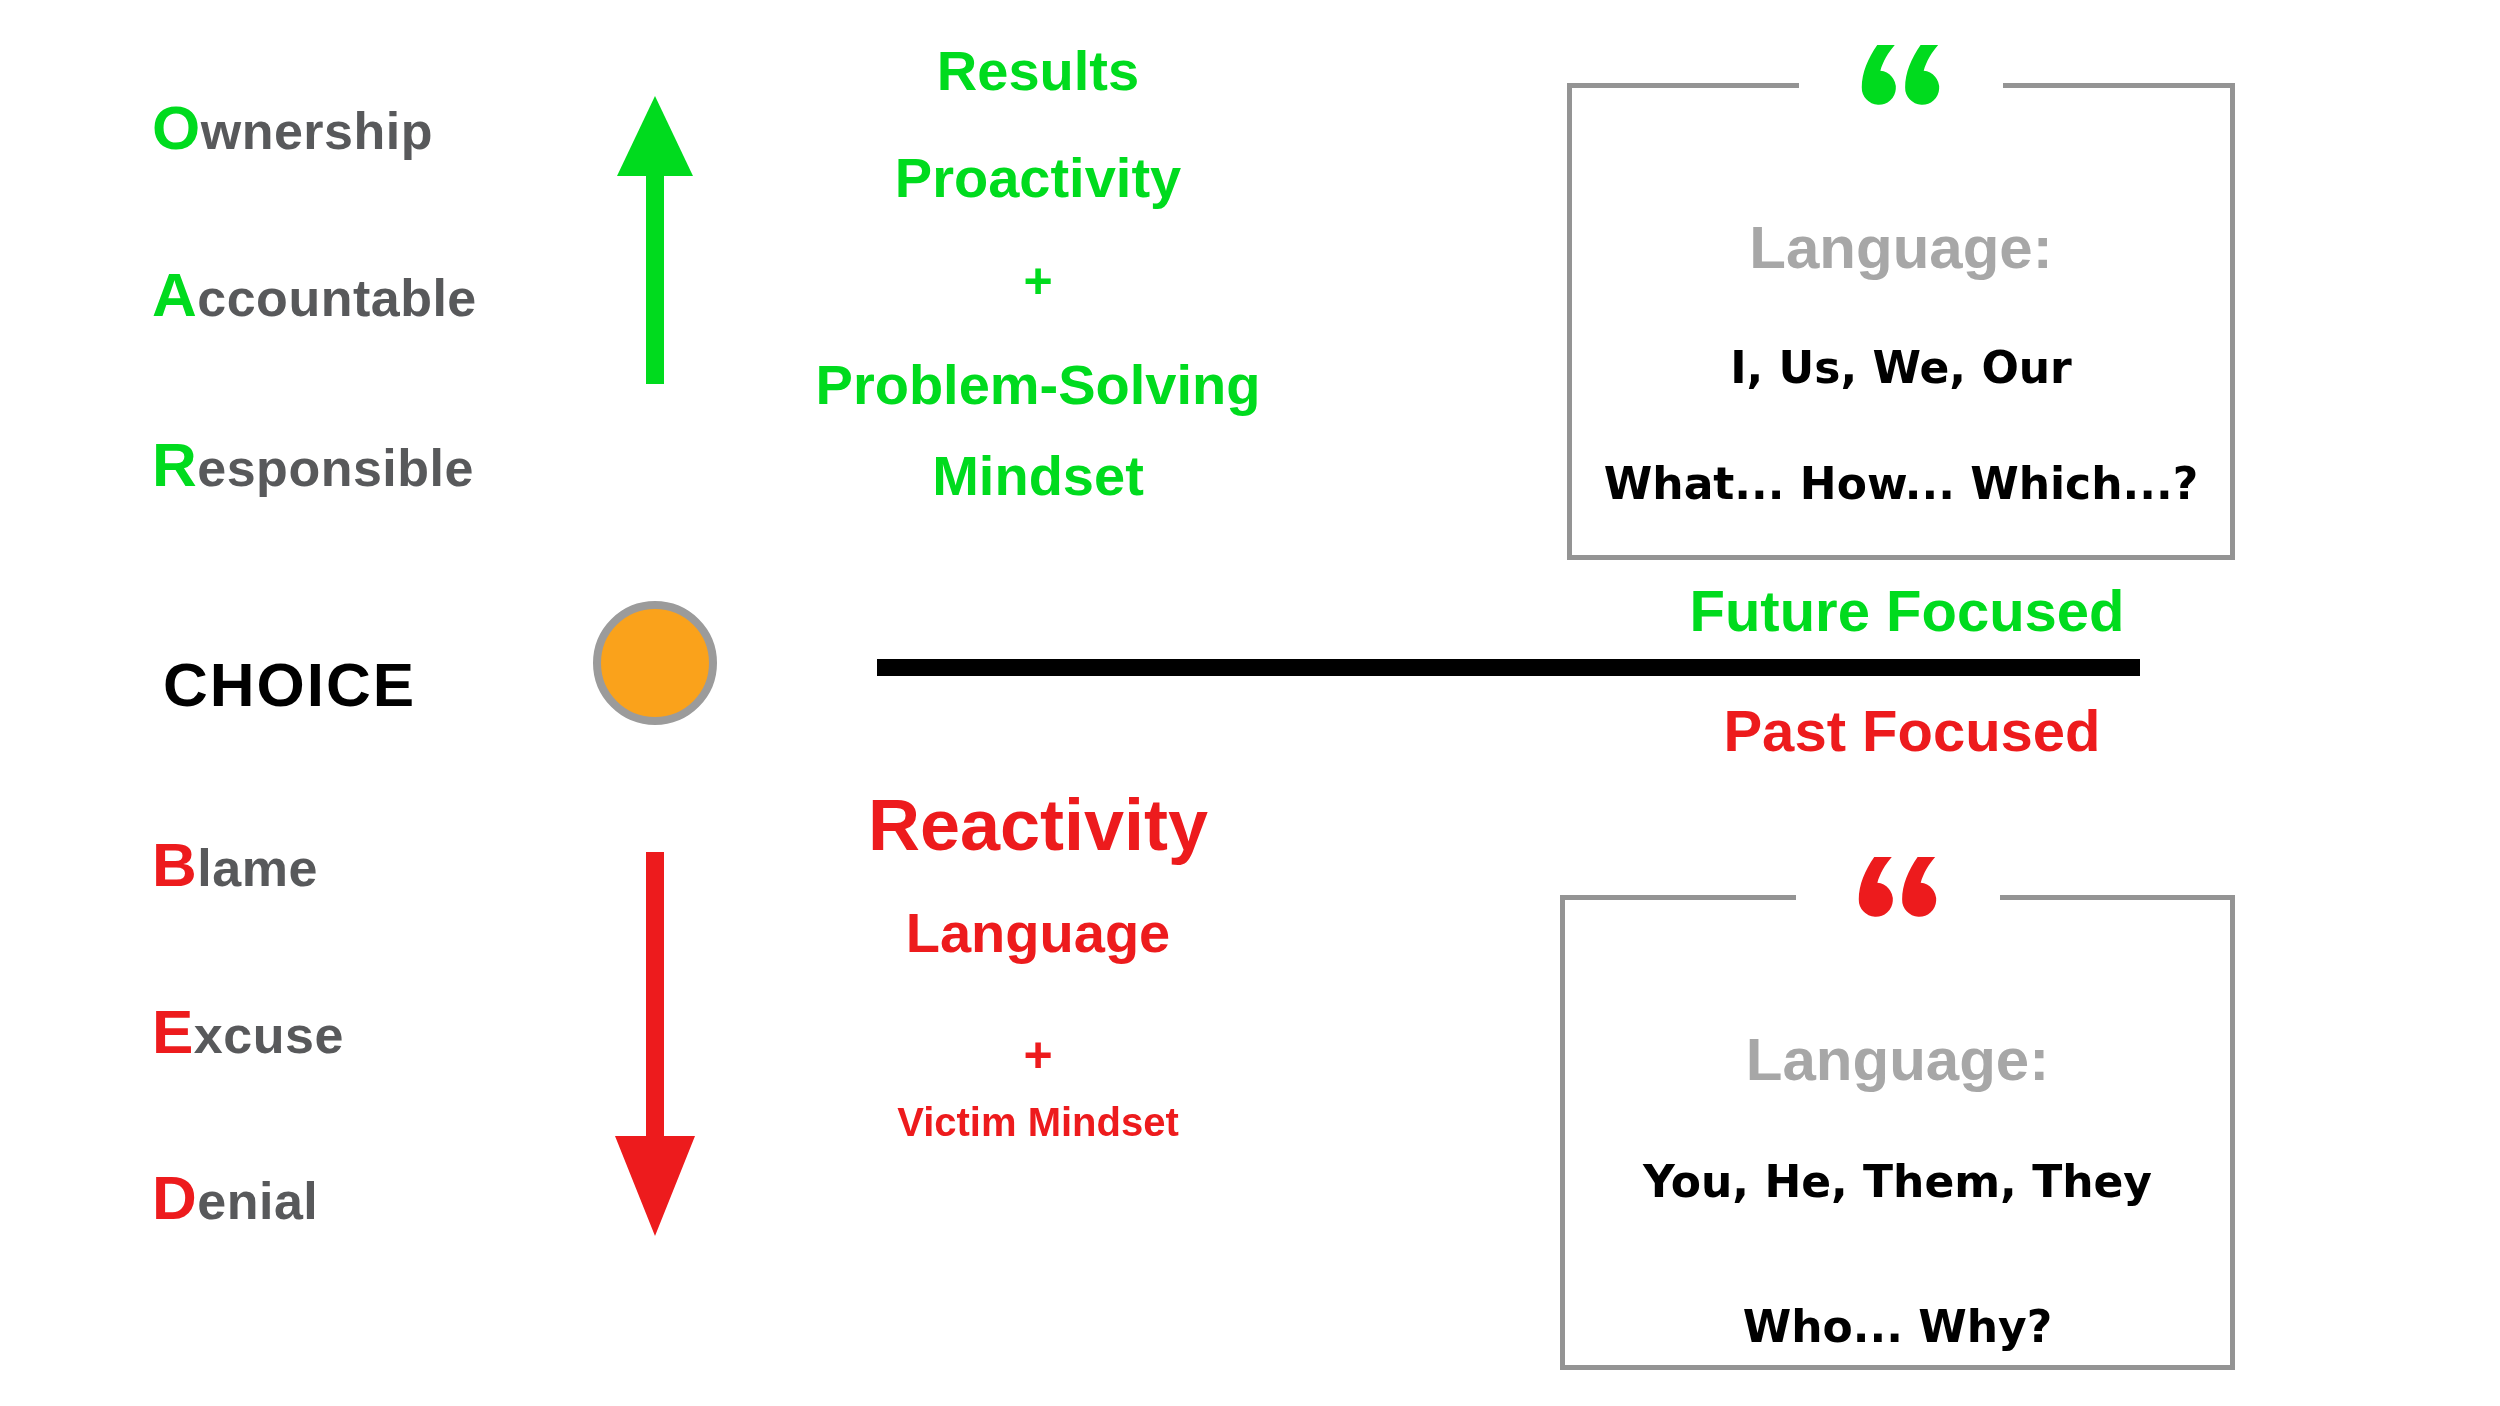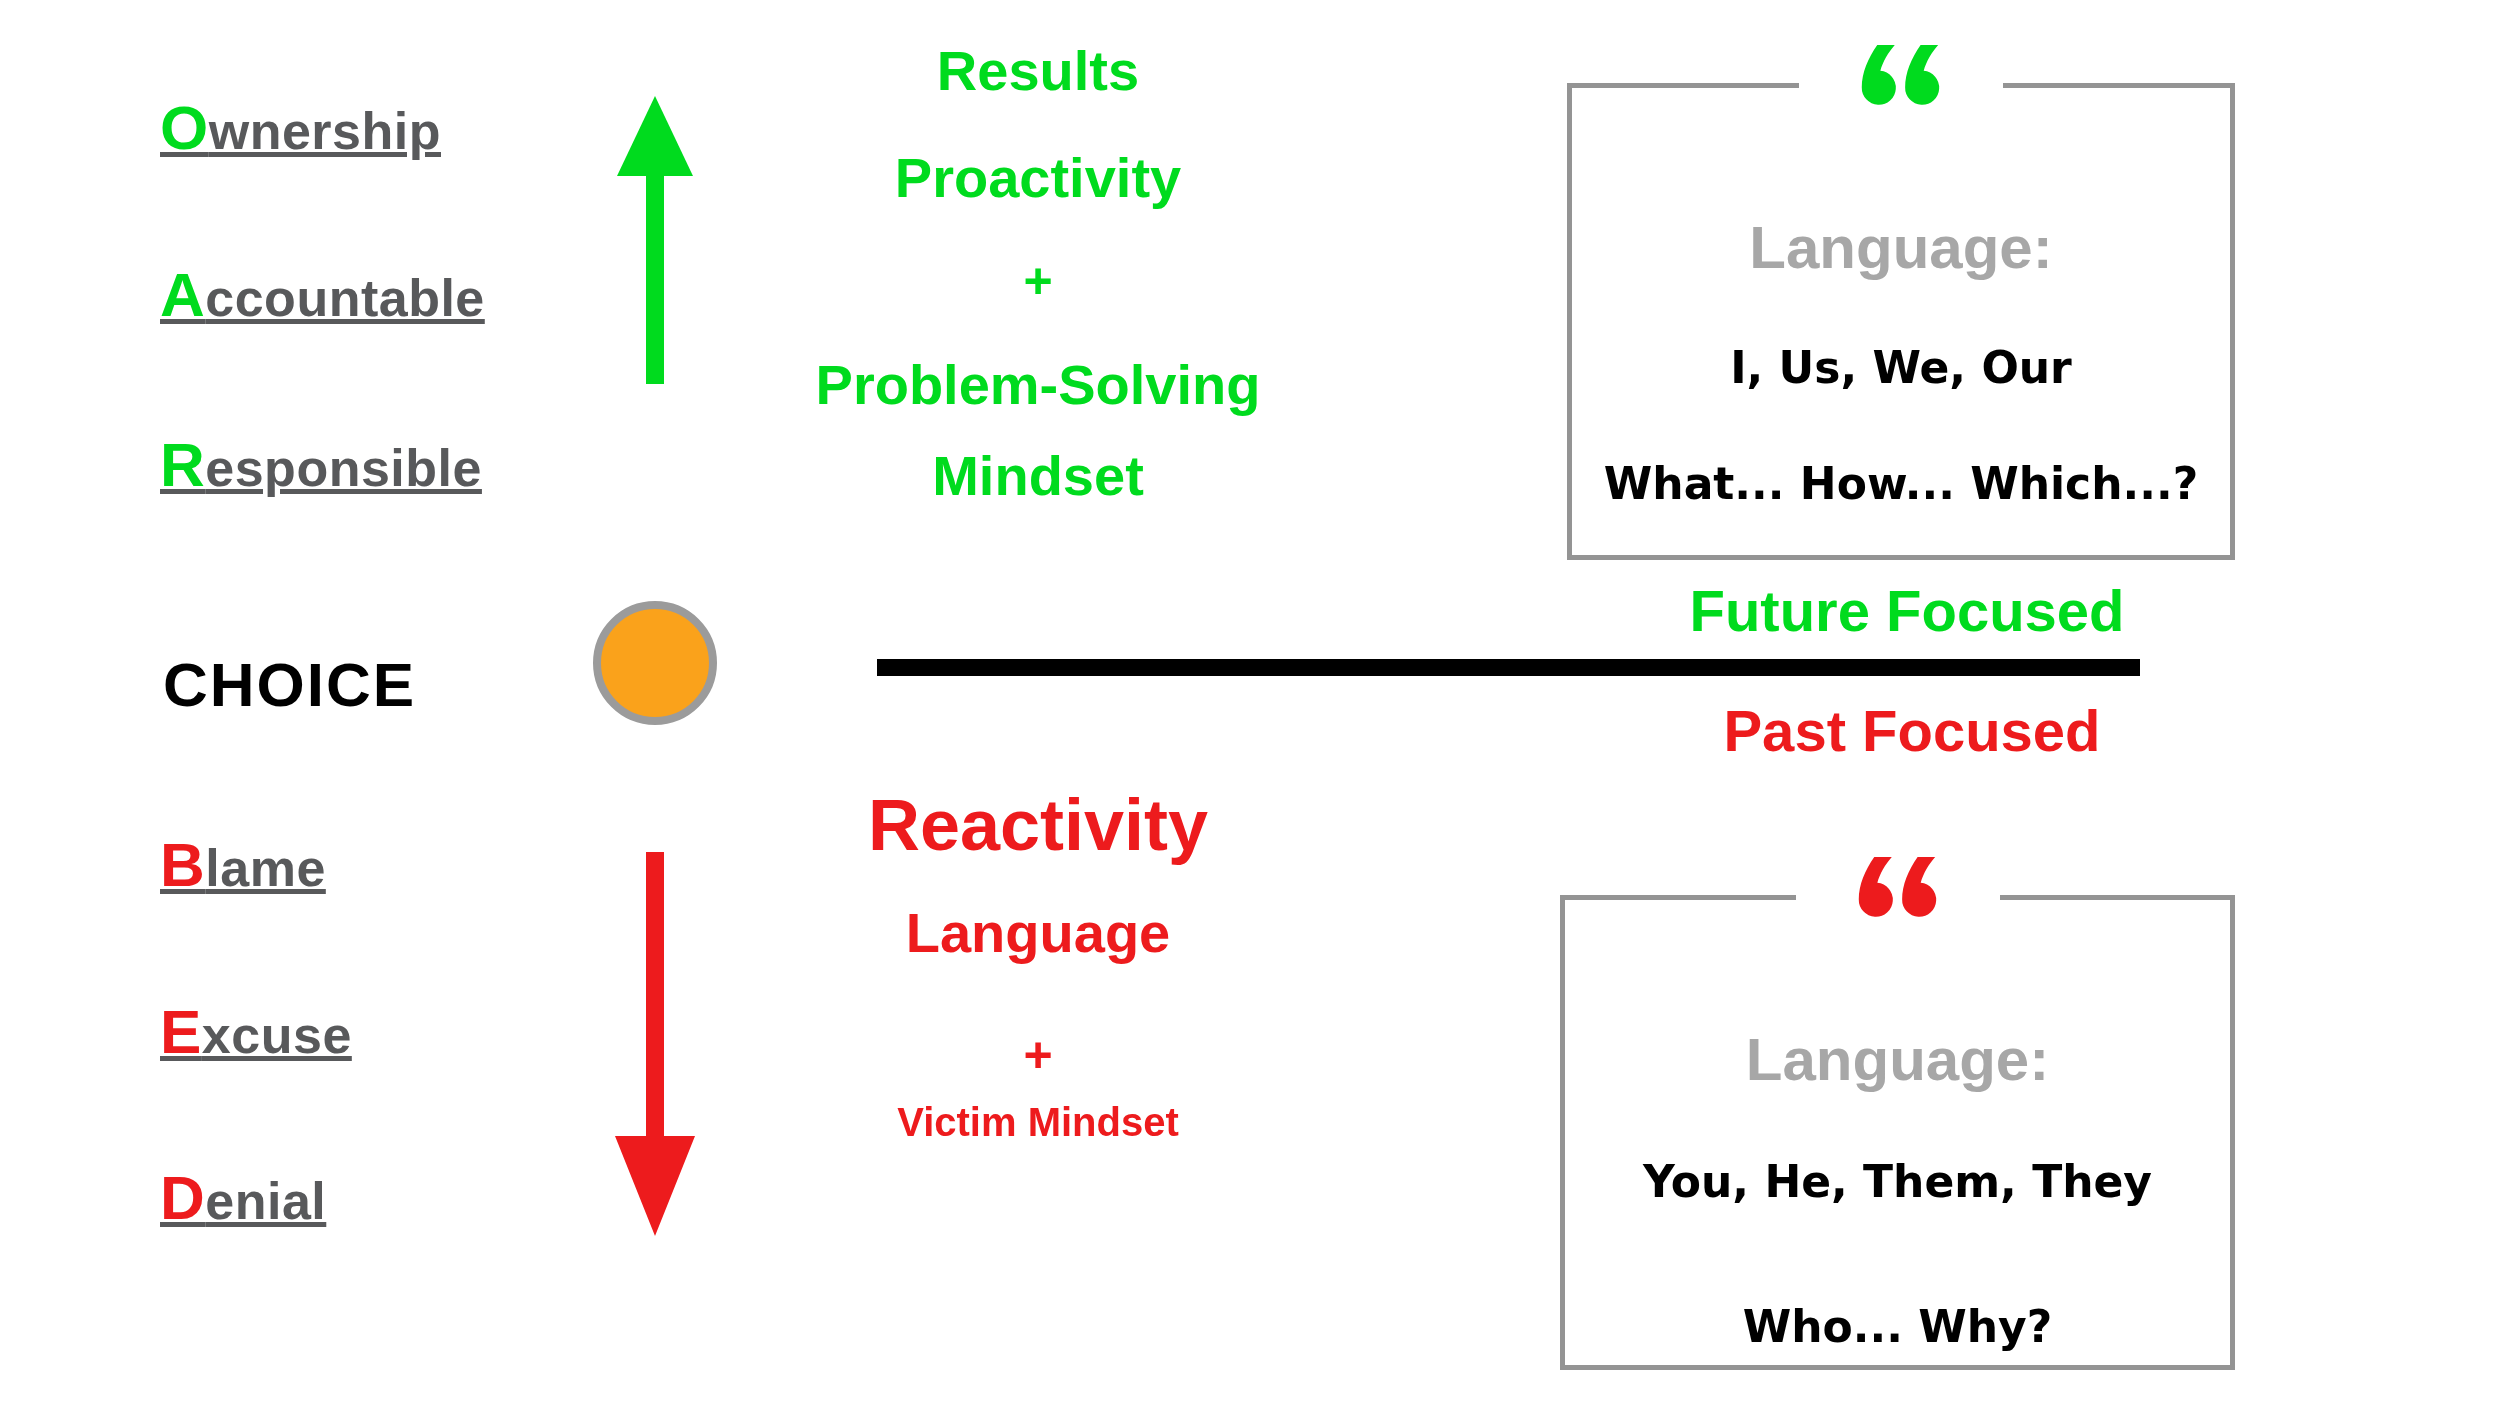--- a/index.html
+++ b/index.html
@@ -2,22 +2,22 @@
 <html style="--green: #00DB1E; --red: #ED1B1D; --orange: #FAA21B; --circle-border: #9B9B9B; --box-border: #949494; --label-gray: #58595B; --heading-gray: #A7A7A7;"><head>
 <meta charset="utf-8">
 <style>
   html,body{margin:0;padding:0;background:#ffffff;}
   #stage{
     position:relative;width:2500px;height:1406px;background:#fff;overflow:hidden;
     font-family:"Liberation Sans",sans-serif;
   }
   
   .oar-label{
-    position:absolute;left:160px;font-size:52px;font-weight:700;
-    color:var(--label-gray);letter-spacing:.5px;white-space:nowrap;line-height:1;text-decoration:underline;
+    position:absolute;left:152px;font-size:52px;font-weight:700;
+    color:var(--label-gray);letter-spacing:.5px;white-space:nowrap;line-height:1;
   }
   .oar-label .initial{font-size:62px;}
   .oar-label.good .initial{color:var(--green);}
   .oar-label.bad  .initial{color:var(--red);}
   .choice-label{
     position:absolute;left:163px;top:630px;font-size:62px;font-weight:700;
     color:#000;letter-spacing:2px;line-height:1;margin-top:24px;
   }
   
   .arrow-up{position:absolute;left:617px;top:96px;width:76px;height:288px;}

